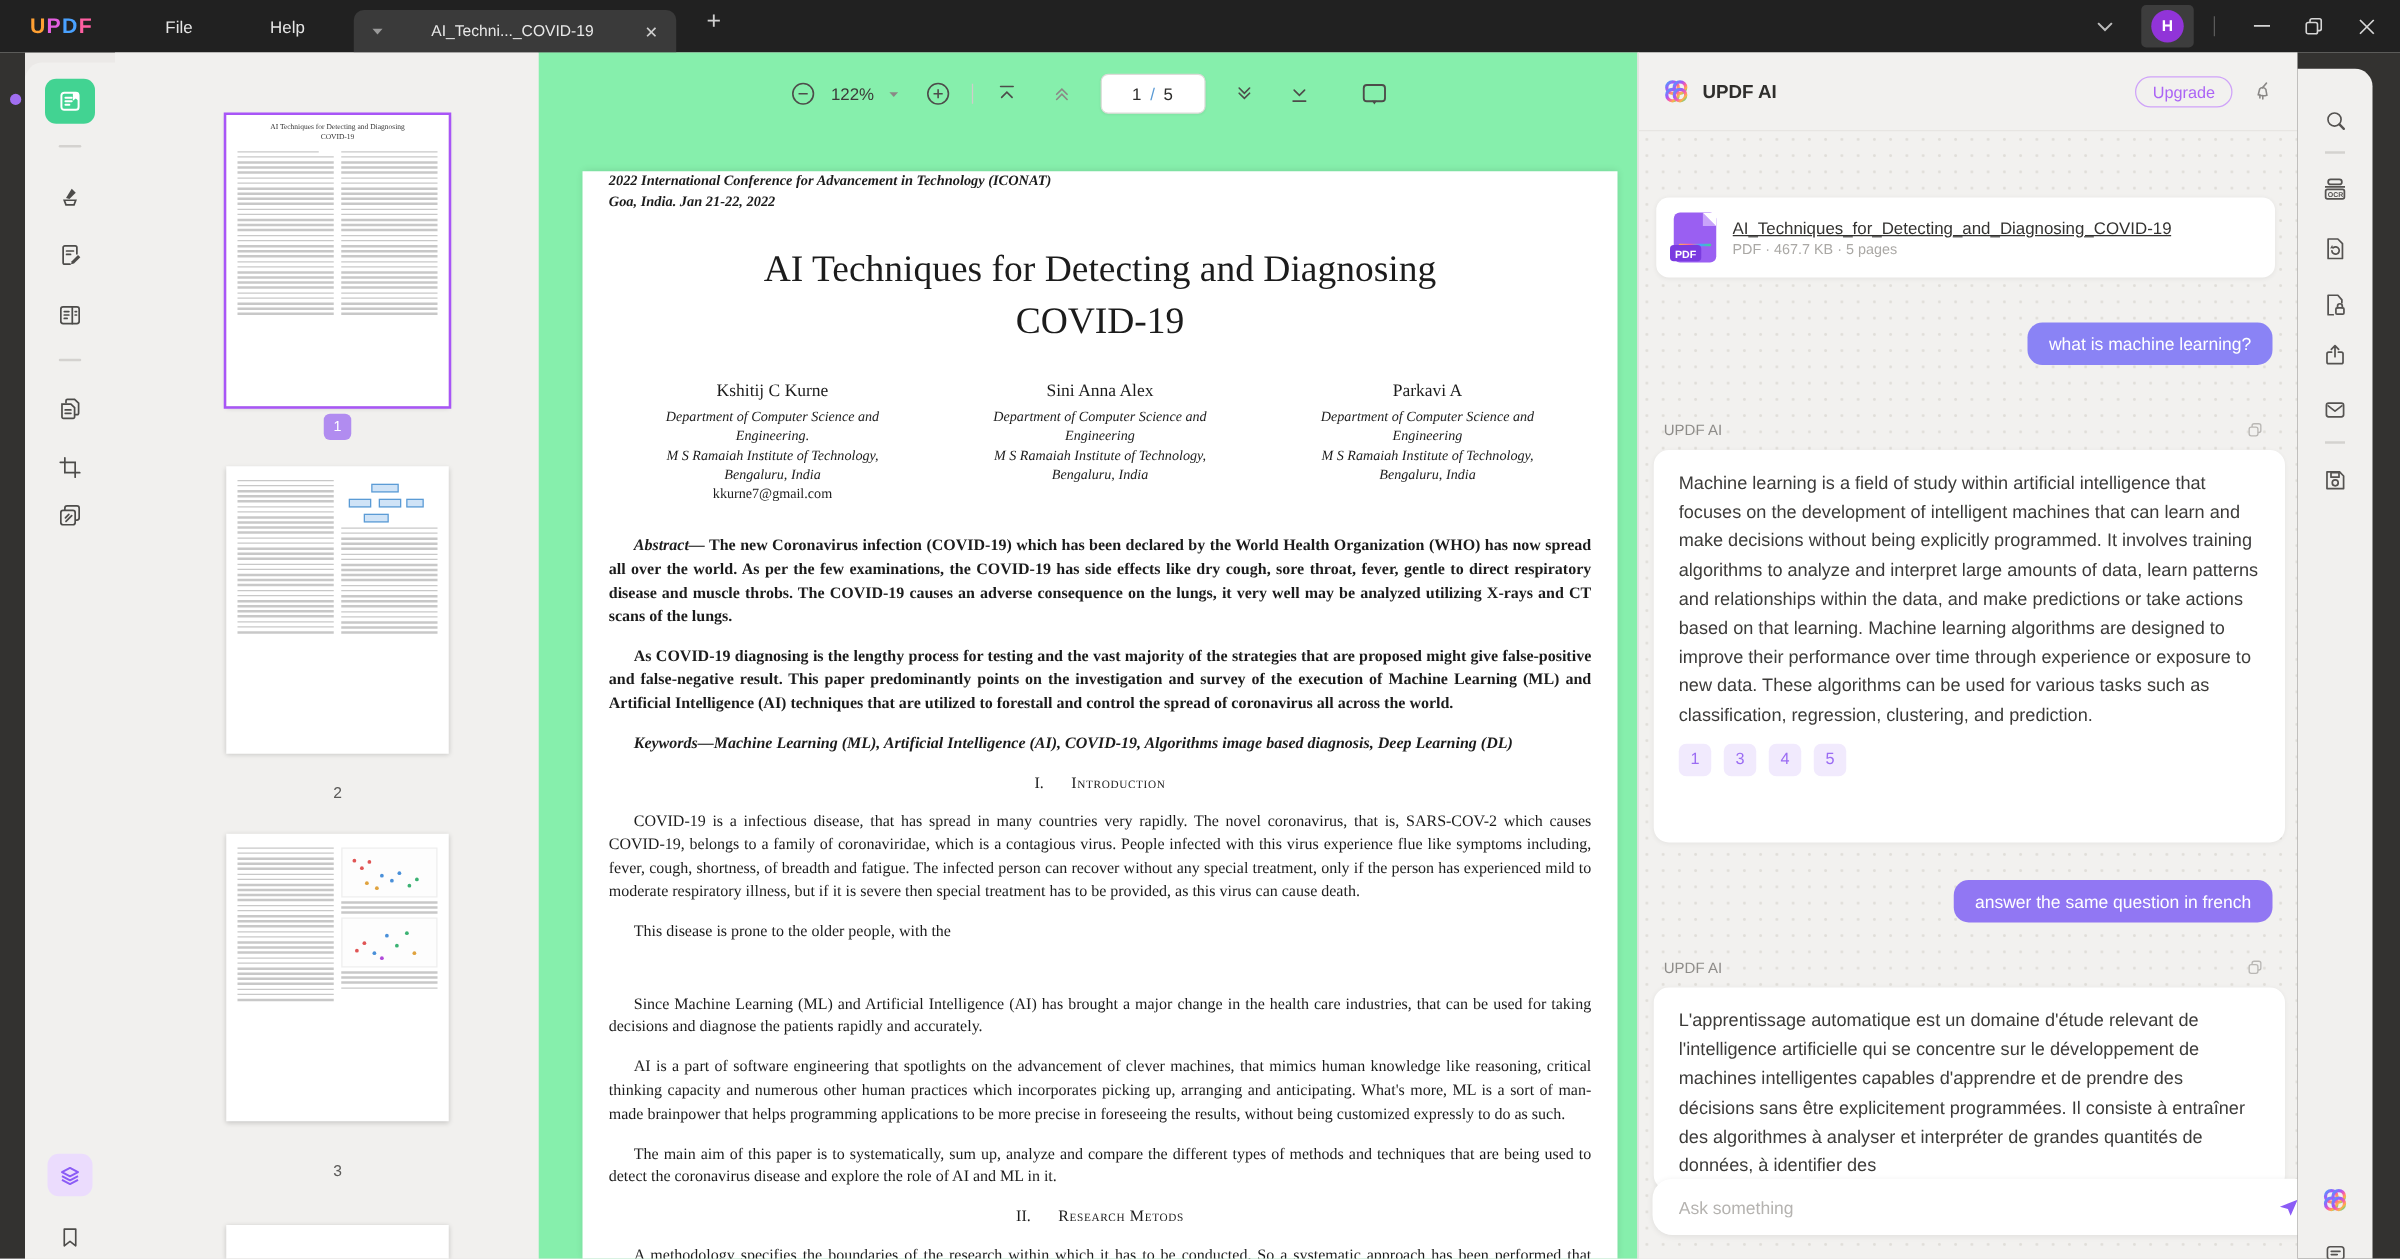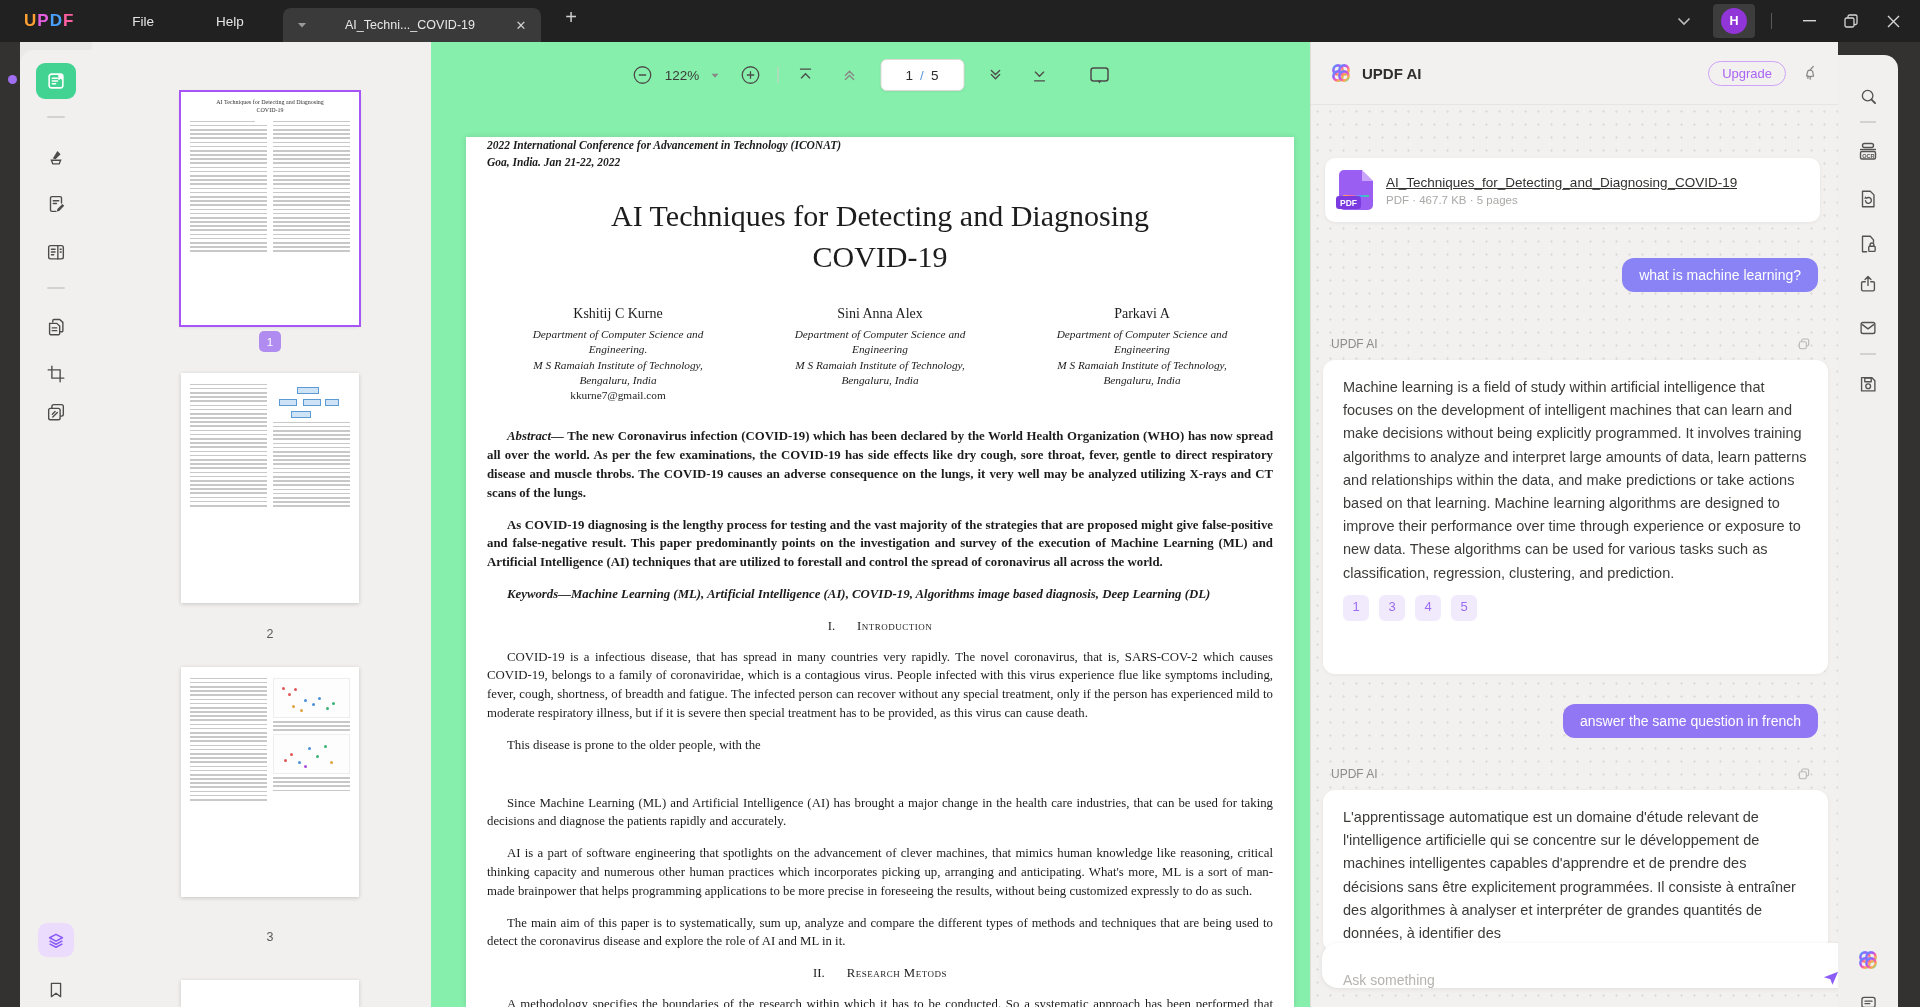--- a/index.html
+++ b/index.html
@@ -102,21 +102,21 @@
   .bubble.b1 { top:216px; background:#8a83f5; }
   .bubble.b2 { top:662px; background:#9177f3; }
   .ai-label-row { position:absolute; left:20px; right:26px; display:flex; align-items:center; }
   .ai-label { font-size:12px; color:#8e8c89; }
   .copy-ic { margin-left:auto; color:#b9b7b4; }
   .aicard { position:absolute; left:12px; right:10px; background:#fff; border-radius:12px; box-shadow:0 1px 4px rgba(0,0,0,.05); padding:16px 20px; overflow:hidden; font-size:14.5px; line-height:1.6; color:#3c3b39; }
   .aicard.c1 { top:318px; height:314px; }
   .aicard.c2 { top:748px; height:162px; }
   .chips { display:flex; gap:10px; margin-top:10px; }
   .chip { min-width:26px; height:26px; border-radius:6px; background:#f1eafd; color:#9b6cf3; font-size:13px; display:flex; align-items:center; justify-content:center; }
-  .chatinput { position:absolute; top:901px; left:11px; width:533px; height:45px; background:#fff; border-radius:16px; box-shadow:0 1px 5px rgba(0,0,0,.08); display:flex; align-items:flex-end; padding:0 14px 0 21px; }
+  .chatinput { position:absolute; top:901px; left:11px; width:533px; height:45px; background:#fff; border-radius:16px; box-shadow:0 1px 5px rgba(0,0,0,.08); display:flex; align-items:center; padding:0 14px 0 21px; }
   .chatinput input { border:none; outline:none; flex:1; font-size:14px; color:#333; font-family:"Liberation Sans",sans-serif; }
   .chatinput input::placeholder { color:#b5b3b0; }
 
   
   .rightrail { width:82px; background:#333230; position:relative; }
   .strip { position:absolute; left:0; top:13px; bottom:0; width:60px; background:#f1f0ee; border-radius:0 14px 0 0; }
   .rtool { position:absolute; left:50%; transform:translateX(-50%); width:34px; height:32px; display:flex; align-items:center; justify-content:center; color:#555351; }
   .rtool-divider { position:absolute; left:50%; transform:translateX(-50%); width:16px; height:2px; background:#d4d2cf; }
 
   svg { display:block; }

